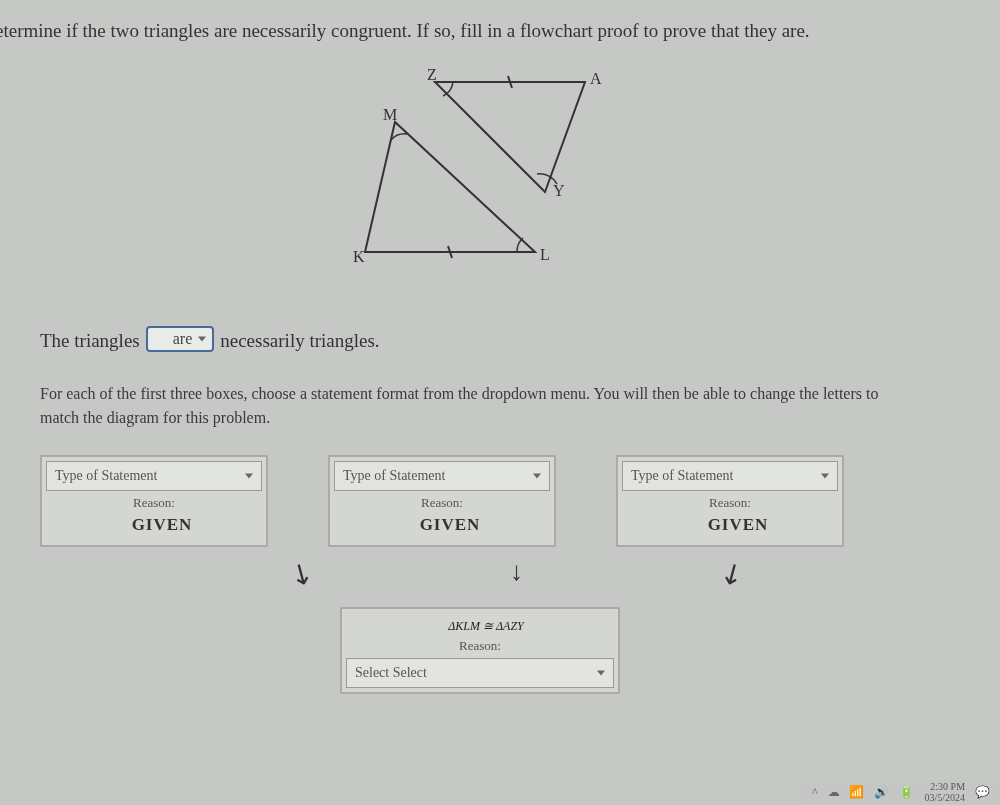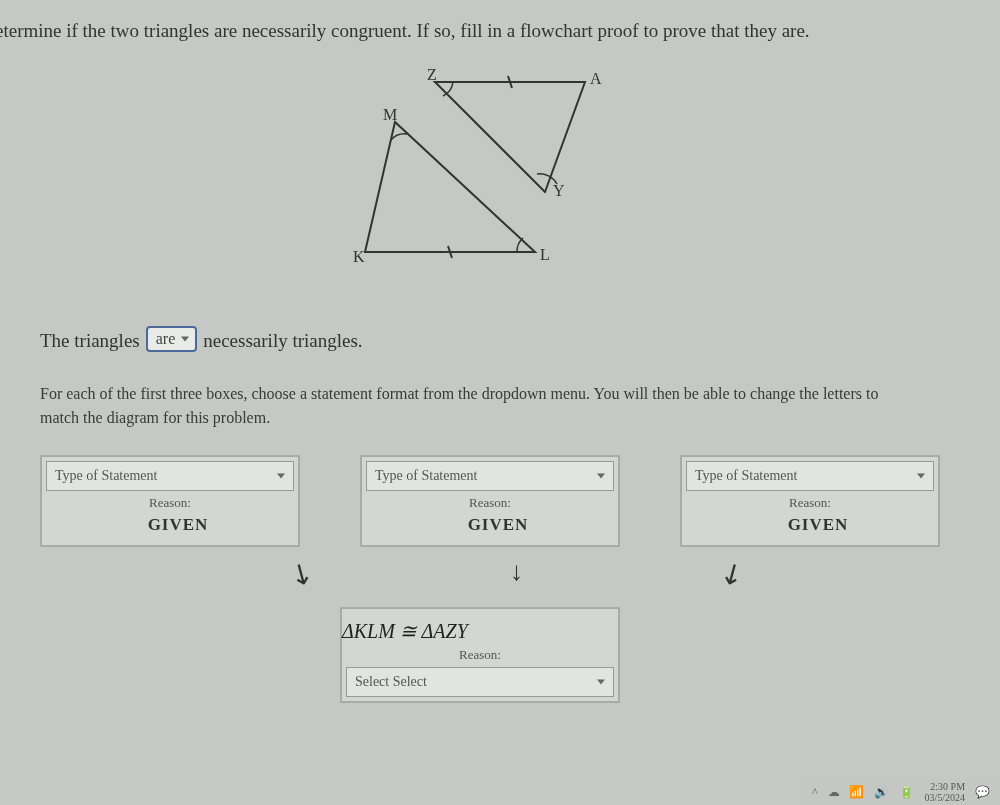--- a/index.html
+++ b/index.html
@@ -33,21 +33,21 @@
   color: #333;
   margin: 30px 0 30px 40px;
   display: flex;
   align-items: flex-end;
   gap: 6px;
 }
 .dropdown-inline {
   border: 2px solid #4a6a9a;
   border-radius: 4px;
   background: #e8ebe8;
-  padding: 2px 20px 2px 8px;
+  padding: 2px 20px 2px 25px;
   font-size: 16px;
   color: #444;
   position: relative;
   cursor: pointer;
 }
 .dropdown-inline::after {
   content: "";
   position: absolute;
   right: 6px;
   top: 50%;
@@ -68,21 +68,21 @@
   position: relative;
 }
 .top-row {
   display: flex;
   gap: 60px;
   justify-content: flex-start;
 }
 .proof-box {
   border: 2px solid #aaa;
   background: #d4d6d2;
-  width: 260px;
+  width: 228px;
 }
 .statement-select {
   border: 1px solid #999;
   background: #e2e4e0;
   margin: 4px;
   padding: 6px 24px 6px 8px;
   font-size: 14px;
   color: #555;
   position: relative;
   cursor: pointer;
@@ -126,23 +126,24 @@
   display: flex;
   justify-content: center;
   margin-left: -50px;
 }
 .bottom-box {
   border: 2px solid #aaa;
   background: #d4d6d2;
   width: 280px;
 }
 .congruence-statement {
-  font-size: 20px;
+  text-align: center;
+  font-size: 12px;
   font-style: italic;
-  padding: 10px 0 4px 0;
+  padding: 10px 0 4px 12px;
   color: #222;
 }
 .taskbar {
   position: absolute;
   bottom: 0;
   right: 0;
   display: flex;
   align-items: center;
   gap: 10px;
   padding: 2px 10px;

